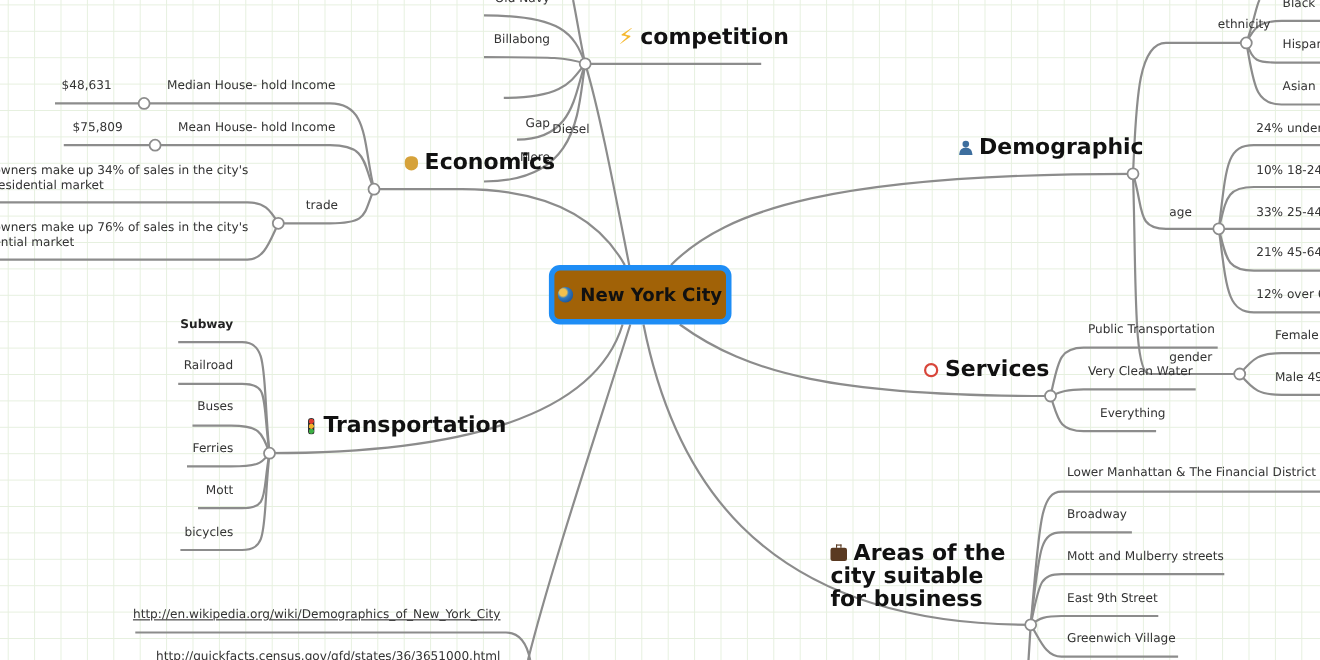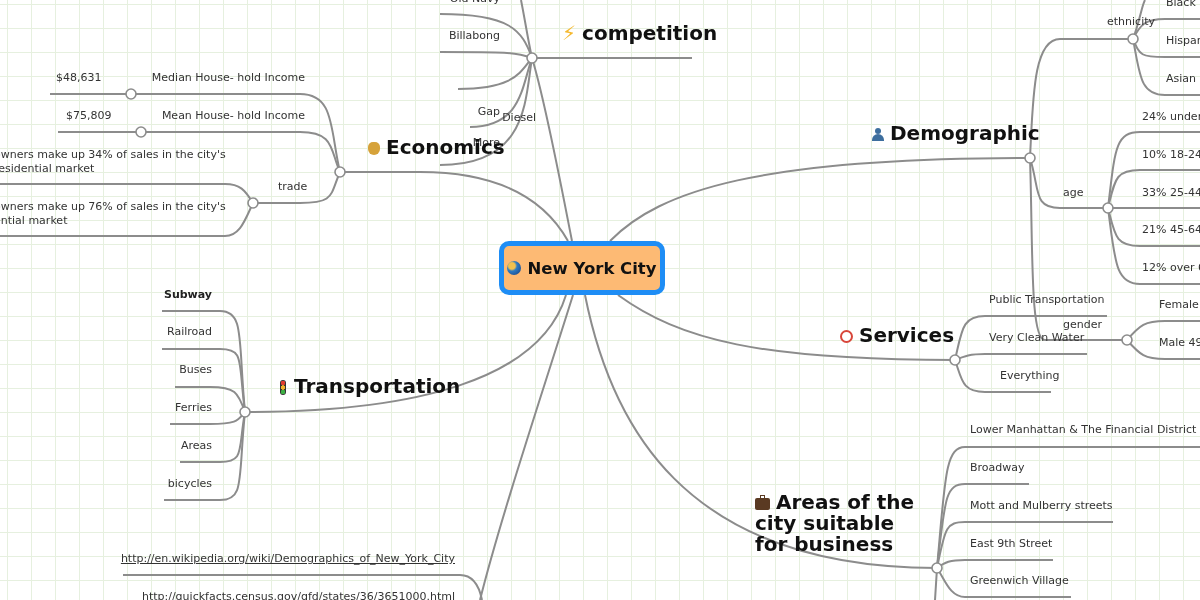--- a/index.html
+++ b/index.html
@@ -17,21 +17,21 @@
   svg.links path { fill:none; stroke:#8c8c8c; stroke-width:2; }
   svg.links circle { fill:#ffffff; stroke:#8c8c8c; stroke-width:1.6; }
   .lbl { position:absolute; font-size:11px; color:#333; white-space:nowrap; line-height:14px; }
   .lbl.r { text-align:center; }
   .lbl.bold { font-weight:bold; color:#222; }
   .lbl.link { text-decoration:underline; color:#333; }
   .topic { position:absolute; font-size:20px; font-weight:bold; color:#111; white-space:nowrap; line-height:21px; }
   .topic.wrap { white-space:normal; }
   .root {
     position:absolute; left:499px; top:241px; width:166px; height:54px;
-    box-sizing:border-box; background:#fdba74; border:5px solid #1e8df5; border-radius:10px;
+    box-sizing:border-box; background:#a16207; border:5px solid #1e8df5; border-radius:10px;
     display:flex; align-items:center; justify-content:center;
     font-size:16.5px; font-weight:bold; color:#111;
   }
   .globe {
     display:inline-block; width:14px; height:14px; border-radius:50%; margin-right:6px;
     background:radial-gradient(circle at 35% 35%, #f2c14e 0 25%, #2d7bc4 40%, #173d7a 100%);
   }
   .bag { display:inline-block; width:12px; height:13px; border-radius:5px 5px 6px 6px; background:#d6a23a; margin-right:6px; vertical-align:-1px; position:relative; }
   .bolt { color:#f5b82e; margin-right:6px; }
   .light { display:inline-block; width:6px; height:15px; border-radius:3px; background:#333; margin-right:8px; vertical-align:-2px;
@@ -151,21 +151,21 @@
   <div>ential market</div>
 </div>
 
 <div class="topic" style="left:280px;top:376px;">
   <span class="light"></span><span>Transportation</span>
 </div>
 <div class="lbl r bold" style="right:988px;top:288px;">Subway</div>
 <div class="lbl r" style="right:988px;top:325px;">Railroad</div>
 <div class="lbl r" style="right:988px;top:363px;">Buses</div>
 <div class="lbl r" style="right:988px;top:401px;margin-left:44px;">Ferries</div>
-<div class="lbl r" style="right:988px;top:439px;">Areas</div>
+<div class="lbl r" style="right:988px;top:439px;">Mott</div>
 <div class="lbl r" style="right:988px;top:477px;">bicycles</div>
 
 <div class="lbl r link" style="right:745px;top:552px;">http://en.wikipedia.org/wiki/Demographics_of_New_York_City</div>
 <div class="lbl r link" style="right:745px;top:590px;">http://quickfacts.census.gov/qfd/states/36/3651000.html</div>
 
 <div class="topic" style="left:871px;top:123px;">
   <span class="person"></span><span>Demographic</span>
 </div>
 <div class="lbl" style="left:1107px;top:15px;">ethnicity</div>
 <div class="lbl" style="left:1166px;top:-4px;">Black 2</div>

